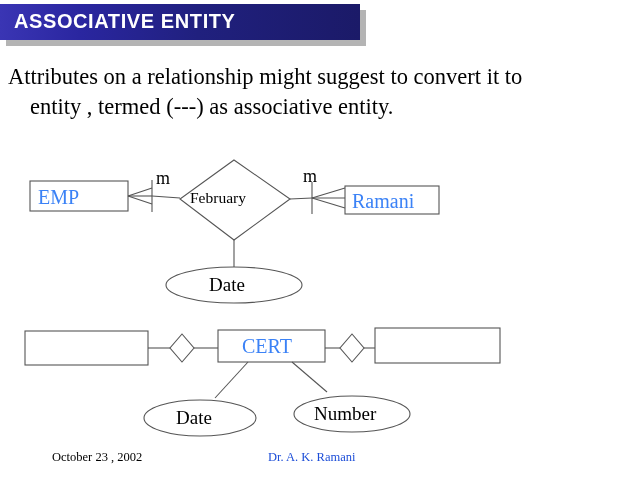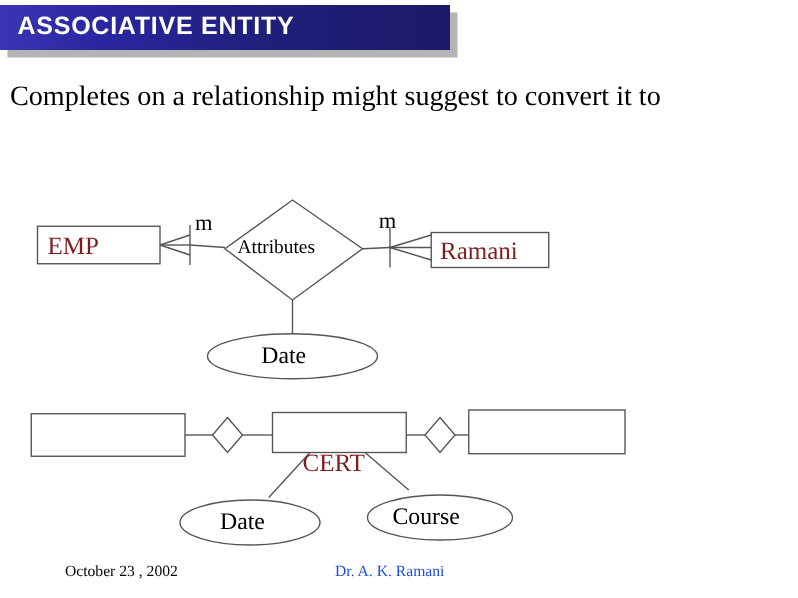--- a/index.html
+++ b/index.html
@@ -73,21 +73,21 @@
     height: 478px;
   }
   .dg-label {
     position: absolute;
     color: #000000;
     white-space: nowrap;
   }
   .entity-text {
     position: absolute;
     font-size: 19px;
-    color: #7f1d1d;
+    color: #3b82f6;
     white-space: nowrap;
     text-align: right;
   }
 
   
   #footer-date {
     position: absolute;
     left: 52px;
     top: 450px;
     font-size: 12.5px;
@@ -116,21 +116,22 @@
 </head>
 <body>
 
 <div id="title-banner">
   <div id="title-shadow"></div>
   <div id="title-plate"></div>
   <div id="title-text">ASSOCIATIVE ENTITY</div>
 </div>
 
 <div id="body-text">
-  <span id="body-line-1">Completes on a relationship might suggest to convert it to</span>
+  <span id="body-line-1">Attributes on a relationship might suggest to convert it to</span>
+  <span id="body-line-2">entity , termed (---) as associative entity.</span>
 </div>
 
 <svg id="er-diagram" viewBox="0 0 638 478" width="638" height="478" xmlns="http://www.w3.org/2000/svg">
 
   <g fill="none" stroke="#555555" stroke-width="1.1">
 
     <rect x="30" y="181" width="98" height="30" fill="#ffffff"></rect>
 
     <g>
       <line x1="128" y1="196" x2="152" y2="188"></line>
@@ -179,29 +180,29 @@
     <ellipse cx="200" cy="418" rx="56" ry="18" fill="#ffffff"></ellipse>
 
     <ellipse cx="352" cy="414" rx="58" ry="18" fill="#ffffff"></ellipse>
   </g>
 </svg>
 
 <div class="dg-label entity-text" style="left:38px; top:186px; font-size:20px;">EMP</div>
 
 <div class="dg-label entity-text" style="left:352px; top:190px; font-size:20px;">Ramani</div>
 
-<div class="dg-label" style="left:190px; top:189px; font-size:15.5px;">Attributes</div>
+<div class="dg-label" style="left:190px; top:189px; font-size:15.5px;">February</div>
 
 <div class="dg-label" style="left:156px; top:168px; font-size:18px;">m</div>
 
 <div class="dg-label" style="left:303px; top:166px; font-size:18px;">m</div>
 
 <div class="dg-label" style="left:209px; top:274px; font-size:19px;">Date</div>
 
-<div class="dg-label entity-text" style="left:242px; top:335px; font-size:20px;margin-top:25px;">CERT</div>
+<div class="dg-label entity-text" style="left:242px; top:335px; font-size:20px;">CERT</div>
 
 <div class="dg-label" style="left:176px; top:407px; font-size:19px;">Date</div>
 
-<div class="dg-label" style="left:314px; top:403px; font-size:19px;">Course</div>
+<div class="dg-label" style="left:314px; top:403px; font-size:19px;">Number</div>
 
 <div id="footer-date">October 23 , 2002</div>
 <div id="footer-author">Dr. A. K. Ramani</div>
 <div id="footer-page">29</div>
 
 </body></html>

